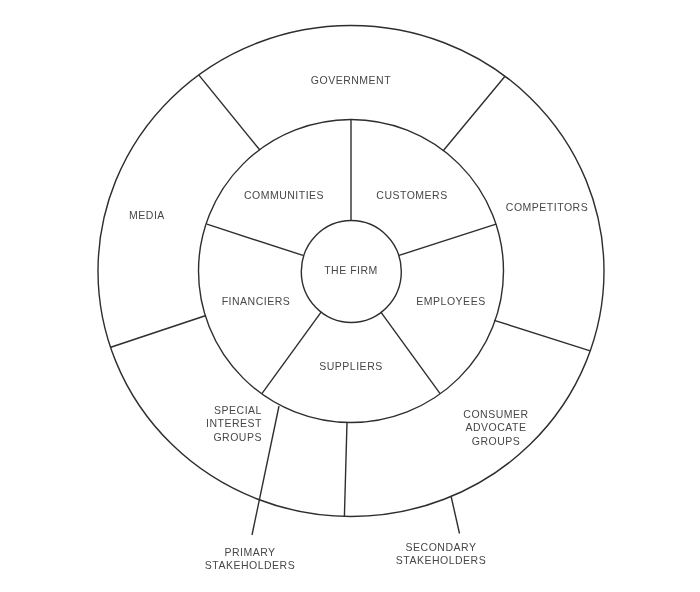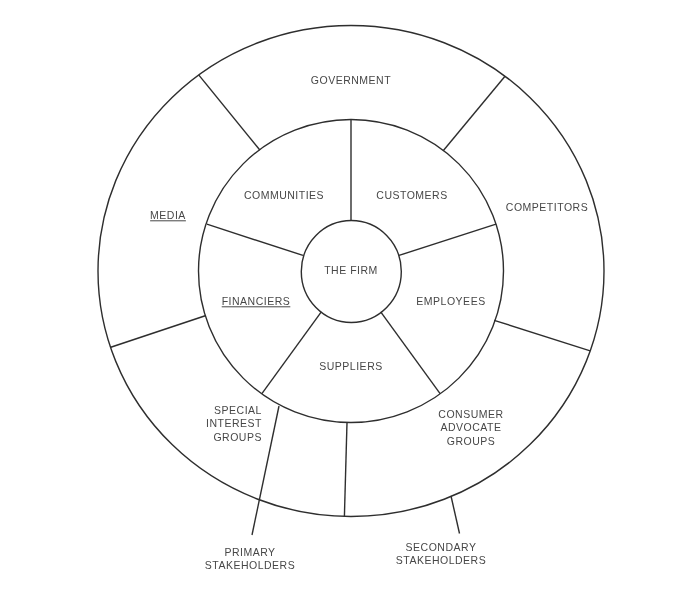--- a/index.html
+++ b/index.html
@@ -56,31 +56,31 @@
     <line x1="206" y1="315.5" x2="110" y2="347.5"></line>
 
     <line x1="279" y1="406" x2="252" y2="535"></line>
     <line x1="451" y1="496" x2="459.5" y2="533.5"></line>
   </svg>
 
   <div class="lbl" style="left:351px; top:271px;">THE FIRM</div>
 
   <div class="lbl" style="left:284px; top:196px;">COMMUNITIES</div>
   <div class="lbl" style="left:412px; top:196px;">CUSTOMERS</div>
-  <div class="lbl" style="left:256px; top:302px;text-decoration:underline;">FINANCIERS</div>
+  <div class="lbl" style="left:256px; top:302px;">FINANCIERS</div>
   <div class="lbl" style="left:451px; top:302px;">EMPLOYEES</div>
   <div class="lbl" style="left:351px; top:367px;text-align:center;">SUPPLIERS</div>
 
   <div class="lbl" style="left:351px; top:81px;text-align:right;">GOVERNMENT</div>
-  <div class="lbl" style="left:168px; top:216px;text-decoration:underline;">MEDIA</div>
+  <div class="lbl" style="left:147px; top:216px;">MEDIA</div>
   <div class="lbl" style="left:547px; top:208px;">COMPETITORS</div>
   <div class="lbl" style="left:234px; top:424px;text-align:right;">SPECIAL
 INTEREST
 GROUPS</div>
-  <div class="lbl" style="left:471px; top:428px;text-align:center;">CONSUMER
+  <div class="lbl" style="left:496px; top:428px;text-align:center;">CONSUMER
 ADVOCATE
 GROUPS</div>
 
   <div class="lbl" style="left:250px; top:559px;">PRIMARY
 STAKEHOLDERS</div>
   <div class="lbl" style="left:441px; top:554px;">SECONDARY
 STAKEHOLDERS</div>
 
 </div>
 

